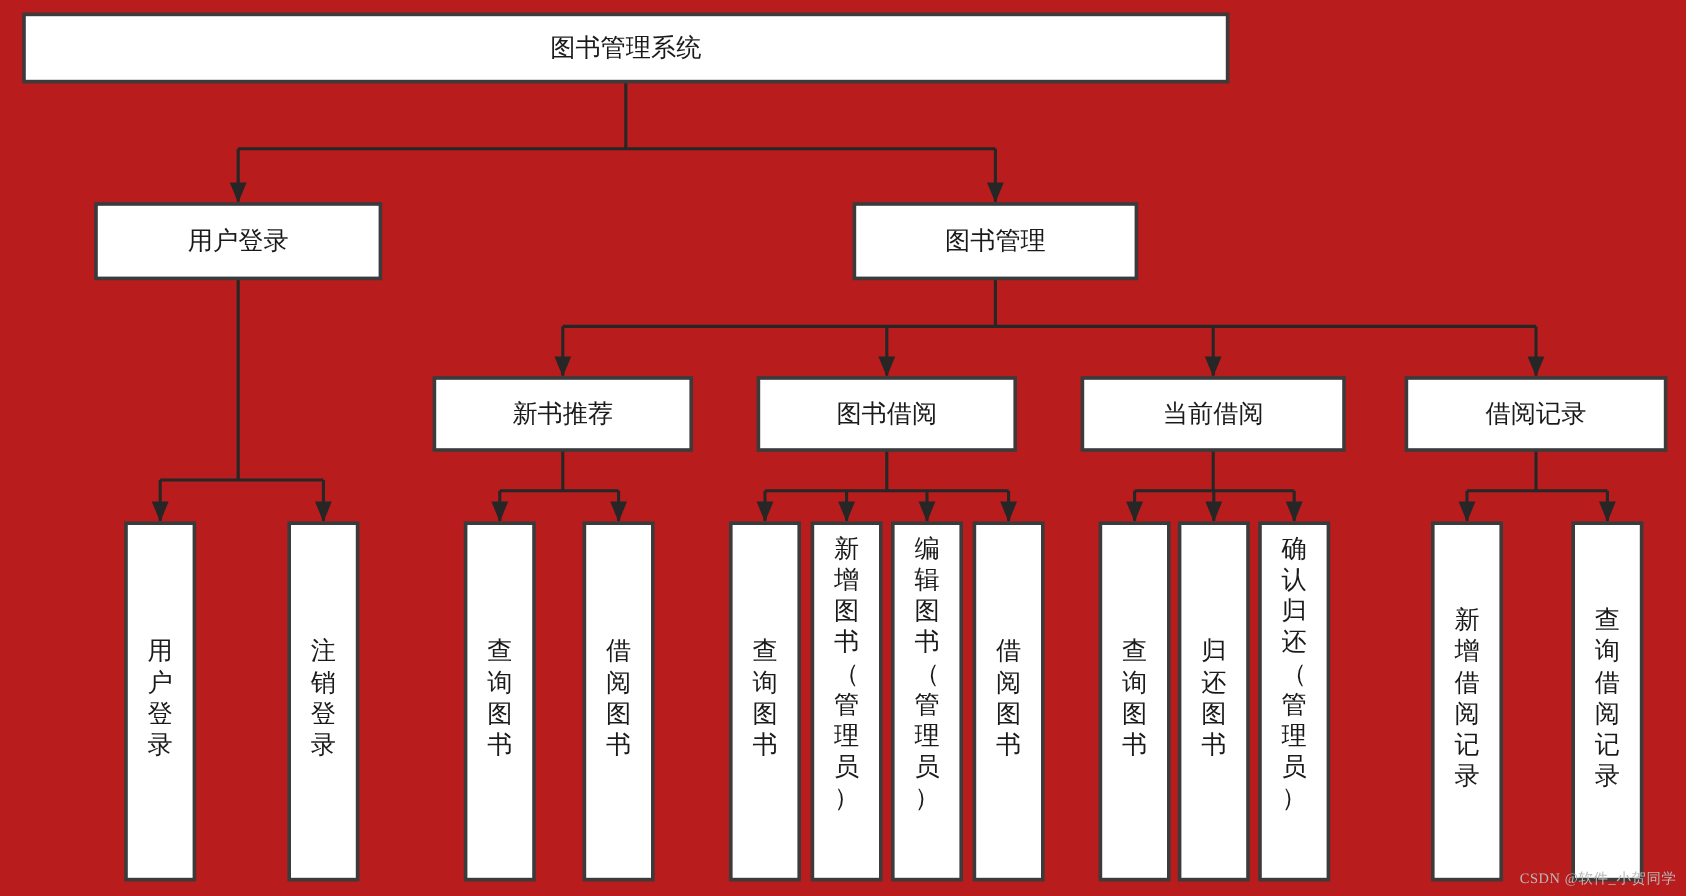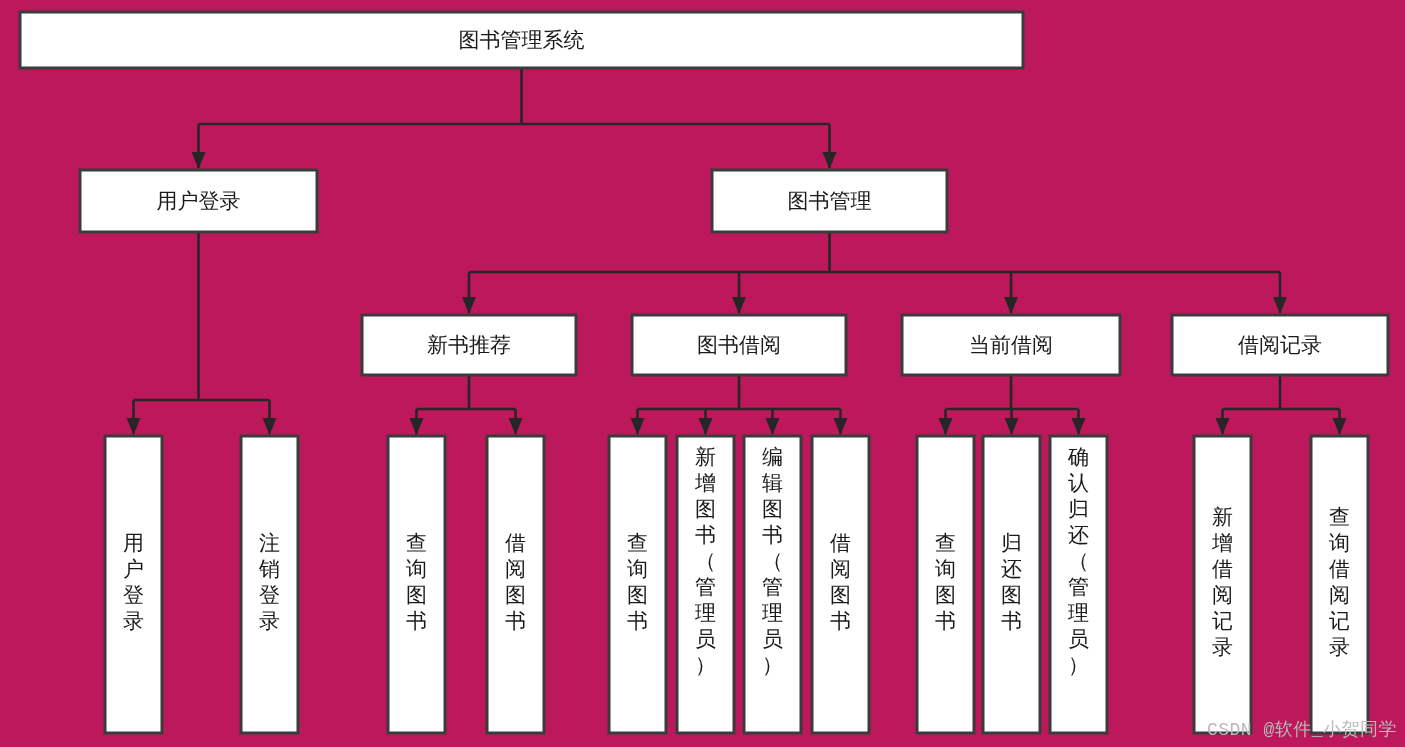--- a/index.html
+++ b/index.html
@@ -10,21 +10,21 @@
   body {
     width: 1405px;
     height: 747px;
     font-family: "DejaVu Sans", "Liberation Sans", sans-serif;
     overflow: hidden;
   }
   #diagram-root {
     position: relative;
     width: 1405px;
     height: 747px;
-    background: #be185d;
+    background: #b91c1c;
   }
   svg.diagram-canvas {
     position: absolute;
     top: 0;
     left: 0;
     width: 1405px;
     height: 747px;
     display: block;
   }
   .node-rect {
@@ -53,22 +53,22 @@
   .node-label-vertical {
     font-family: "DejaVu Sans", "Liberation Sans", sans-serif;
     font-size: 21px;
     fill: #1a1a1a;
     text-anchor: middle;
   }
   .watermark {
     position: absolute;
     right: 8px;
     bottom: 6px;
-    font-family: Liberation Mono, monospace;
-    font-size: 18px;
+    font-family: Liberation Serif, serif;
+    font-size: 12px;
     color: #b9b9b9;
     letter-spacing: 0.5px;
     user-select: none;
     white-space: nowrap;
   }
 </style>
 </head>
 <body>
 
 <div id="diagram-root">

